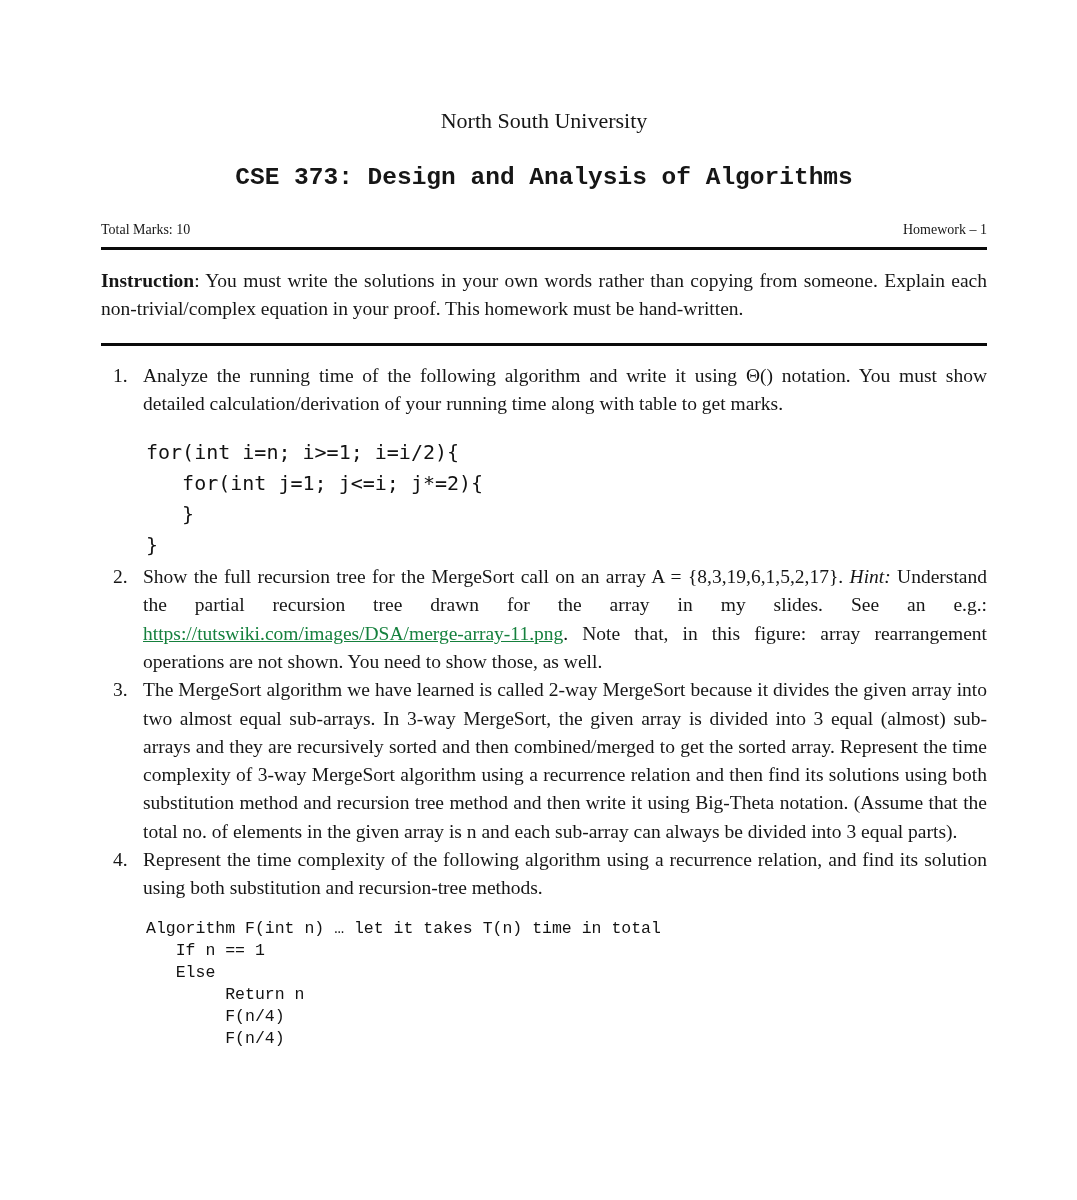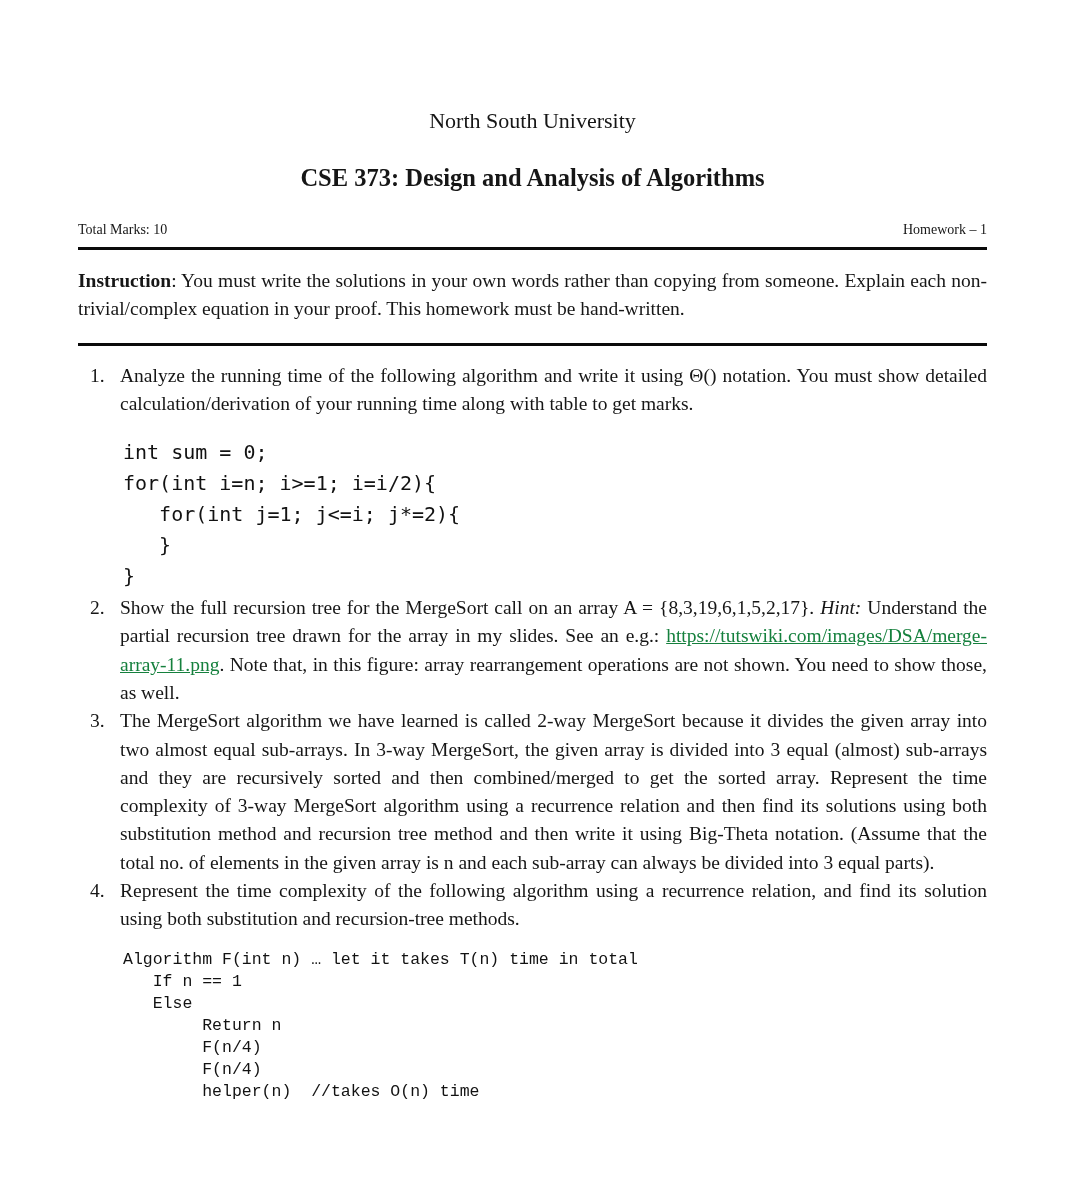--- a/index.html
+++ b/index.html
@@ -2,37 +2,38 @@
 <html><head>
 <meta charset="utf-8">
 <style>
   html, body { margin: 0; padding: 0; background: #ffffff; }
   .page {
     position: relative;
     width: 1077px;
     height: 1200px;
     box-sizing: border-box;
     background: #ffffff;
-    padding: 108px 90px 0 78px;
+    padding: 108px 90px 0 101px;
     font-family: "Liberation Serif", serif;
     color: #161616;
   }
   .institution {
     text-align: center;
     font-size: 22px;
     line-height: 26px;
     font-weight: normal;
     margin: 0;
   }
   .course-title {
     text-align: center;
     font-size: 24.5px;
     line-height: 29px;
     font-weight: bold;
     margin: 29px 0 0 0;
+    font-family: Liberation Mono, monospace;
   }
   .meta-row {
     display: flex;
     justify-content: space-between;
     align-items: baseline;
     font-size: 14px;
     line-height: 25px;
     margin-top: 25px;
   }
   .rule {
@@ -106,21 +107,20 @@
   <hr class="rule">
 
   <div class="questions">
 
     <div class="q-row">
       <div class="q-num">1.</div>
       <div class="q-body">Analyze the running time of the following algorithm and write it using Θ() notation. You must show detailed calculation/derivation of your running time along with table to get marks.</div>
     </div>
 
     <div class="code1">
-      <div class="code-line">int sum = 0;</div>
       <div class="code-line">for(int i=n; i&gt;=1; i=i/2){</div>
       <div class="code-line">   for(int j=1; j&lt;=i; j*=2){</div>
       <div class="code-line">   }</div>
       <div class="code-line">}</div>
     </div>
 
     <div class="q-row">
       <div class="q-num">2.</div>
       <div class="q-body"><span>Show the full recursion tree for the MergeSort call on an array A = {8,3,19,6,1,5,2,17}. </span><span class="hint">Hint:</span><span> Understand the partial recursion tree drawn for the array in my slides. See an e.g.: </span><a class="doc-link">https://tutswiki.com/images/DSA/merge-array-11.png</a><span>. Note that, in this figure: array rearrangement operations are not shown. You need to show those, as well.</span></div>
     </div>
@@ -135,18 +135,17 @@
       <div class="q-body">Represent the time complexity of the following algorithm using a recurrence relation, and find its solution using both substitution and recursion-tree methods.</div>
     </div>
 
     <div class="code2">
       <div class="code-line">Algorithm F(int n) … let it takes T(n) time in total</div>
       <div class="code-line">   If n == 1</div>
       <div class="code-line">   Else</div>
       <div class="code-line">        Return n</div>
       <div class="code-line">        F(n/4)</div>
       <div class="code-line">        F(n/4)</div>
-      <div class="code-line">        helper(n)  //takes O(n) time</div>
     </div>
 
   </div>
 
 </div>
 
 </body></html>

